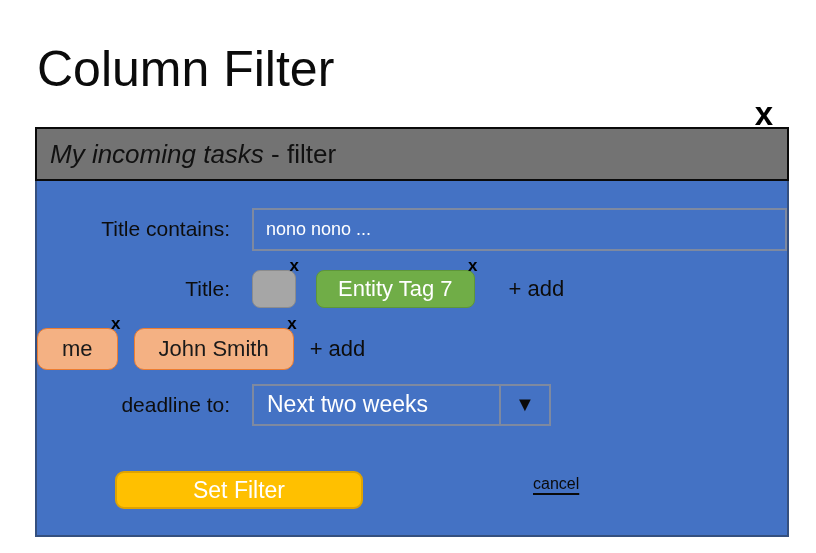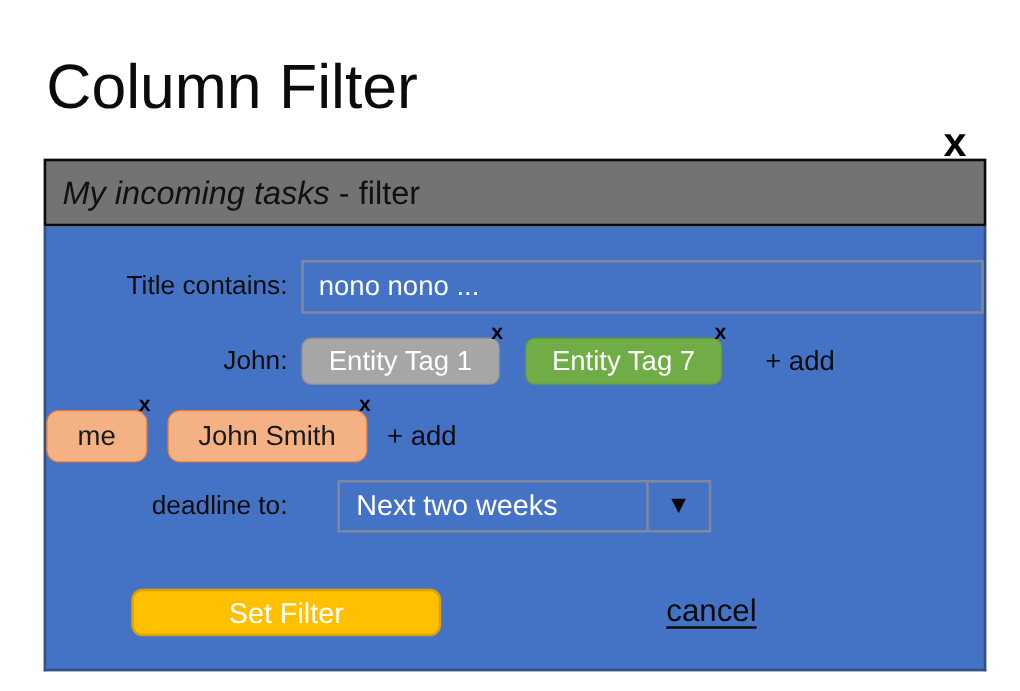--- a/index.html
+++ b/index.html
@@ -67,29 +67,29 @@
     right: 0;
     display: flex;
     align-items: center;
   }
   .row-label {
     width: 193px;
     flex: none;
     text-align: right;
     font-size: 21px;
     color: #0d0d0d;
-    margin-right: 11px;
+    margin-right: 22px;
   }
   .text-input {
     width: 592px;
     height: 43px;
     background: transparent;
     border: 2px solid #7e89a0;
     color: #ffffff;
-    font-size: 22px;
+    font-size: 18px;
     font-family: "Liberation Sans", sans-serif;
     padding-left: 12px;
     outline: none;
   }
   .chip {
     position: relative;
     height: 38px;
     display: inline-flex;
     align-items: center;
     justify-content: center;
@@ -112,61 +112,60 @@
   .chip-me     { padding: 0 24px; }
   .chip-person { padding: 0 24px; }
   .add-link { font-size: 22px; color: #0d0d0d; cursor: pointer; white-space: nowrap; text-align: center; }
   .dropdown {
     width: 299px;
     height: 42px;
     border: 2px solid #7e89a0;
     display: flex;
     align-items: stretch;
     cursor: pointer;
-    margin-left: 29px;
   }
   .dropdown-value {
     flex: 1;
     display: flex;
     align-items: center;
     padding-left: 13px;
     font-size: 23px;
     color: #ffffff;
   }
   .dropdown-arrow-box {
     width: 50px;
     flex: none;
     border-left: 2px solid #7e89a0;
     display: flex;
     align-items: center;
     justify-content: center;
   }
   .dropdown-arrow-box .arrow { font-size: 20px; color: #0a0a0a; }
   .submit-btn {
     position: absolute;
-    left: 68px;
+    left: 78px;
     top: 290px;
     width: 248px;
     height: 38px;
     background: #FFC000;
     border: 2.5px solid #dfa300;
     border-radius: 9px;
     color: #ffffff;
     font-size: 23px;
     font-family: "Liberation Sans", sans-serif;
     display: flex;
     align-items: center;
     justify-content: center;
     cursor: pointer;
   }
   .cancel-link {
     position: absolute;
     left: 496px;
     top: 294px;
-    font-size: 25px;
+    font-size: 16px;
     color: #0a0a0a;
     text-decoration: underline;
     text-decoration-thickness: 2px;
     text-underline-offset: 4px;
     cursor: pointer;
   }
   .r1 { top: 26px;  height: 44px; }
   .r2 { top: 88px;  height: 40px; }
   .r3 { top: 147px; height: 42px; }
   .r4 { top: 202px; height: 43px; }
@@ -191,23 +190,22 @@
   </div>
 
   <div class="dialog-body">
 
     <div class="row r1">
       <div class="row-label">Title contains:</div>
       <input class="text-input" type="text" value="nono nono ..." style="">
     </div>
 
     <div class="row r2">
-      <div class="row-label">John:</div>
+      <div class="row-label">Title:</div>
       <div class="chip chip-gray">
-        <span>Entity Tag 1</span>
         <span class="chip-x">x</span>
       </div>
       <div class="chip chip-green gap-tags">
         <span>Entity Tag 7</span>
         <span class="chip-x">x</span>
       </div>
       <div class="add-link addgap-tags">+ add</div>
     </div>
 
     <div class="row r3">

